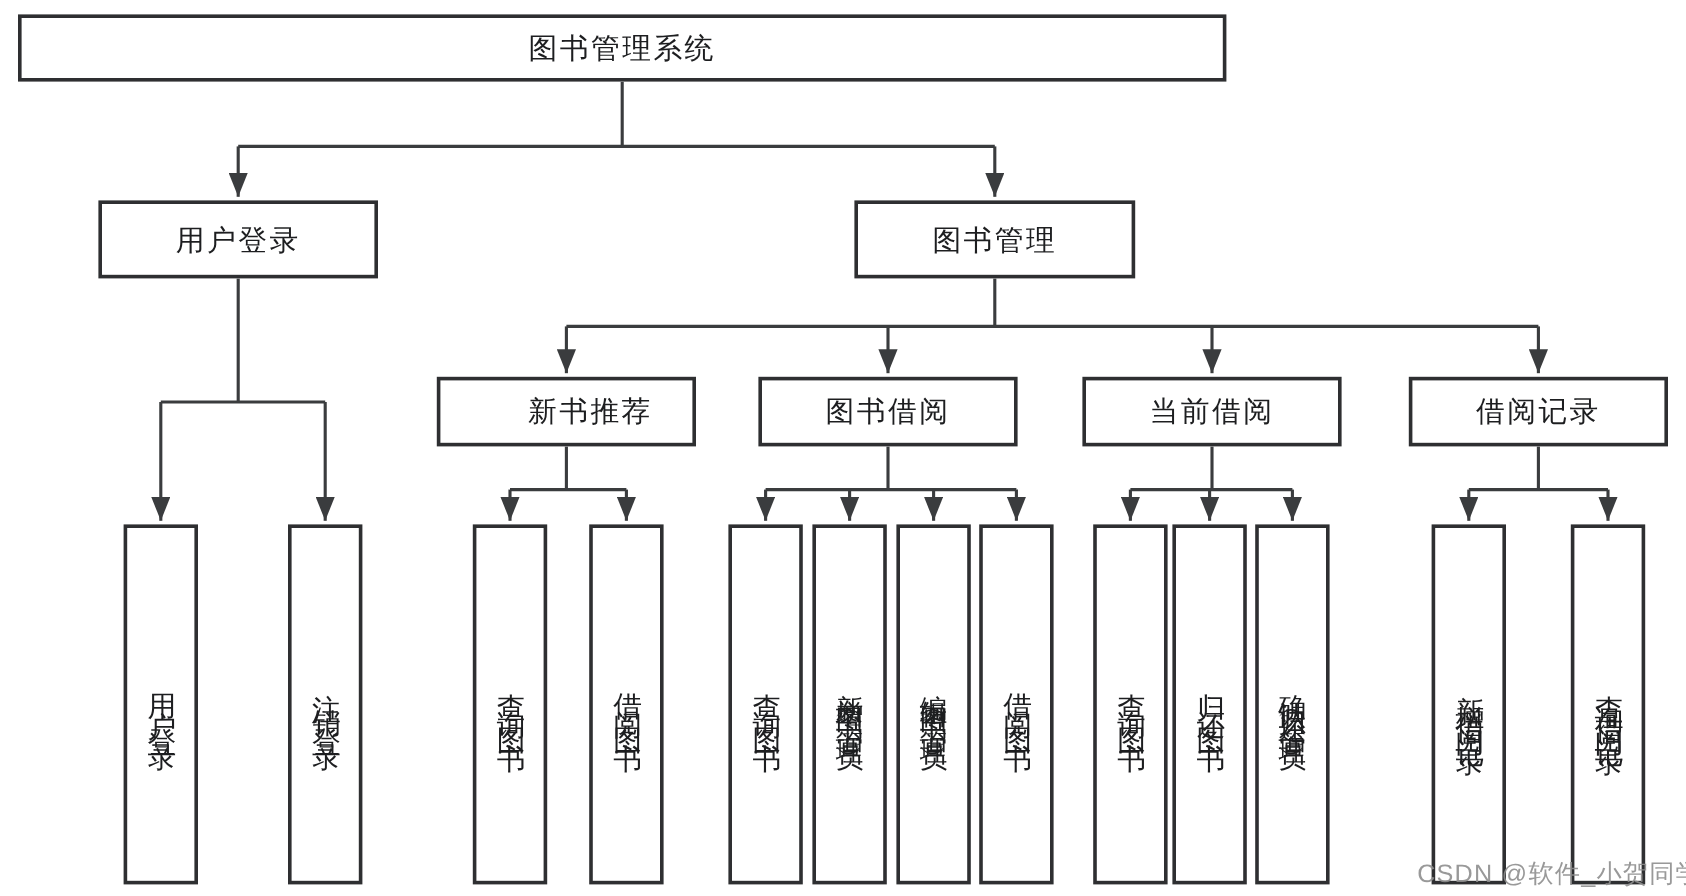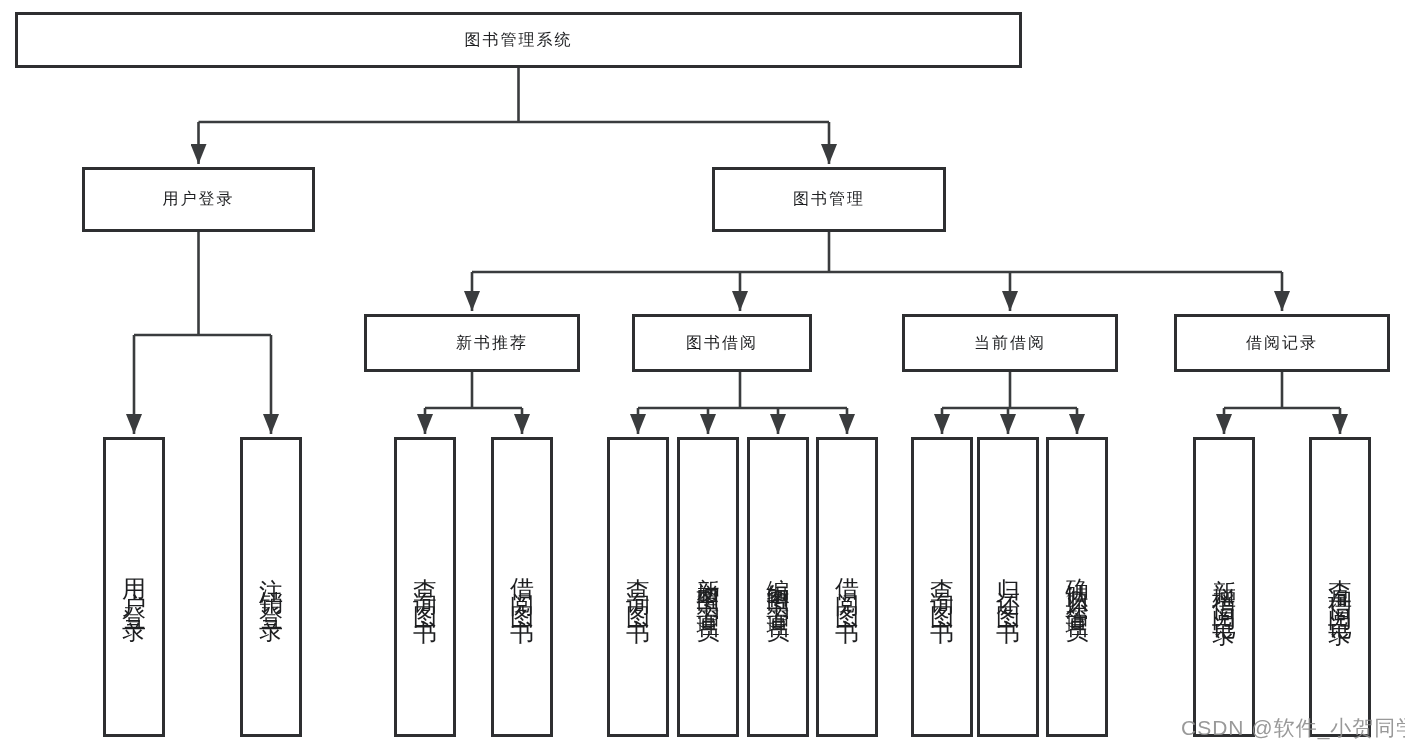--- a/index.html
+++ b/index.html
@@ -36,21 +36,21 @@
   .h-box {
     position: absolute;
     background: var(--background);
     border: 3px solid var(--border);
     display: flex;
     align-items: center;
     justify-content: center;
     z-index: 2;
   }
   .h-box .lbl {
-    font-size: 16px;
+    font-size: 24px;
     color: var(--text);
     letter-spacing: 2px;
     white-space: nowrap;
   }
   .v-box {
     position: absolute;
     top: 437px;
     width: 62px;
     height: 300px;
     background: var(--background);
@@ -144,21 +144,21 @@
   <div class="h-box" style="left:82px; top:167px; width:233px; height:65px;">
     <span class="lbl">用户登录</span>
   </div>
   <div class="h-box" style="left:712px; top:167px; width:234px; height:65px;">
     <span class="lbl">图书管理</span>
   </div>
 
   <div class="h-box" style="left:364px; top:314px; width:216px; height:58px;padding-left:40px;">
     <span class="lbl">新书推荐</span>
   </div>
-  <div class="h-box" style="left:632px; top:314px; width:180px; height:58px;">
+  <div class="h-box" style="left:632px; top:314px; width:216px; height:58px;">
     <span class="lbl">图书借阅</span>
   </div>
   <div class="h-box" style="left:902px; top:314px; width:216px; height:58px;">
     <span class="lbl">当前借阅</span>
   </div>
   <div class="h-box" style="left:1174px; top:314px; width:216px; height:58px;">
     <span class="lbl">借阅记录</span>
   </div>
 
   <div class="v-box" style="left:103px;">

